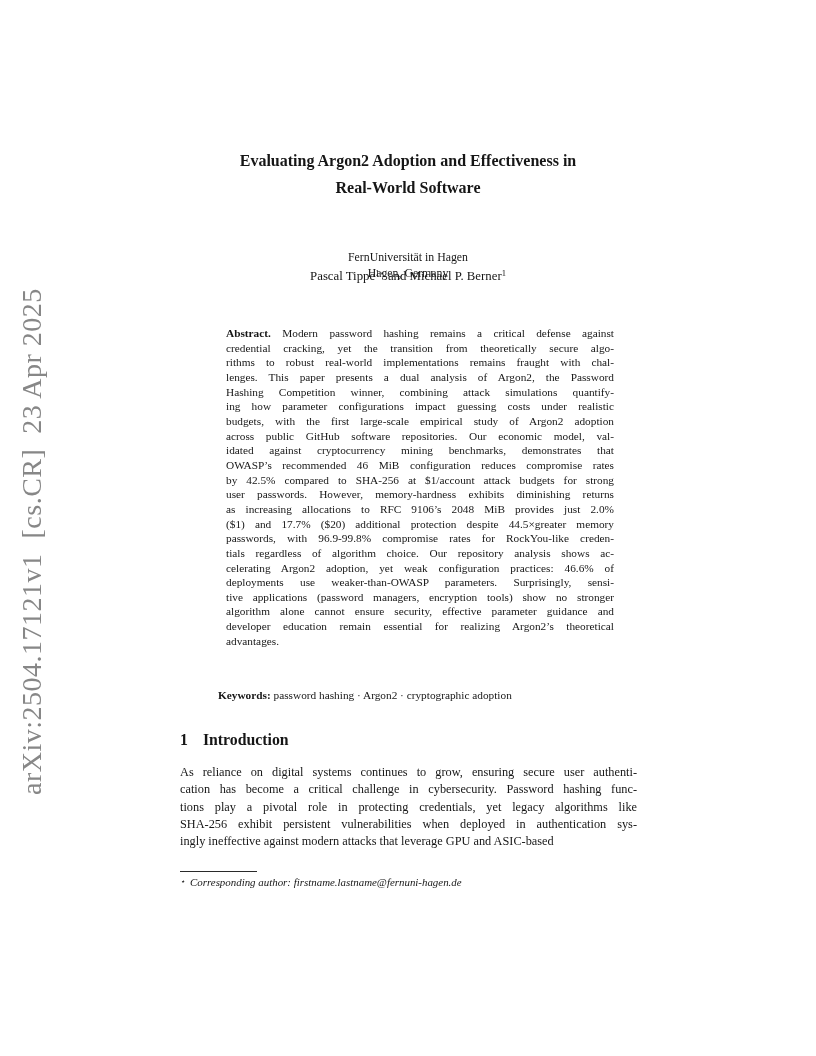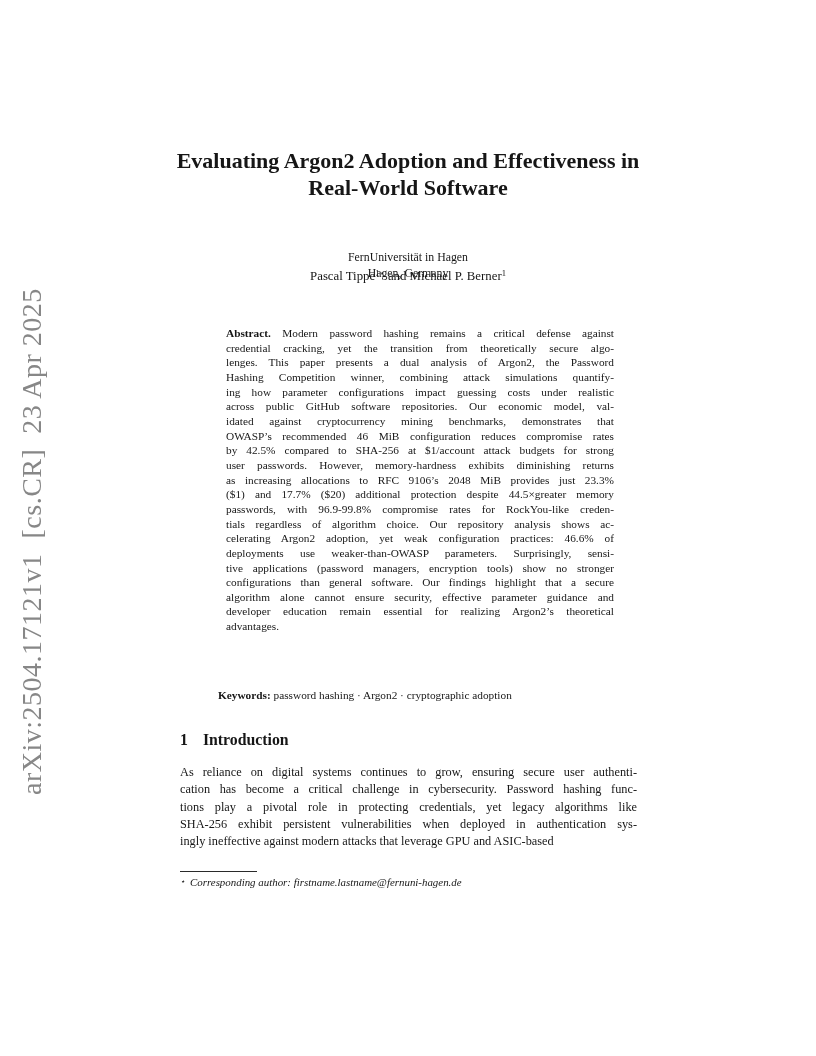--- a/index.html
+++ b/index.html
@@ -25,21 +25,21 @@
     color: #878787;
     white-space: pre;
   }
 
   .title {
     position: absolute;
     top: 147px;
     left: 0;
     width: 816px;
     text-align: center;
-    font-size: 22px;
+    font-size: 16px;
     font-weight: bold;
     line-height: 27px;
   }
 
   .authors {
     position: absolute;
     top: 221px;
     left: 0;
     width: 816px;
     text-align: center;
@@ -133,36 +133,37 @@
 
   <div class="affiliation">
     <div>FernUniversität in Hagen</div>
     <div>Hagen, Germany</div>
   </div>
 
   <div class="abstract">
     <div class="jline"><span class="bold">Abstract.</span><span> </span><span>Modern password hashing remains a critical defense against</span></div>
     <div>
         <div class="jline">credential cracking, yet the transition from theoretically secure algo-</div>
+        <div class="jline">rithms to robust real-world implementations remains fraught with chal-</div>
         <div class="jline">lenges. This paper presents a dual analysis of Argon2, the Password</div>
         <div class="jline">Hashing Competition winner, combining attack simulations quantify-</div>
         <div class="jline">ing how parameter configurations impact guessing costs under realistic</div>
+        <div class="jline">budgets, with the first large-scale empirical study of Argon2 adoption</div>
         <div class="jline">across public GitHub software repositories. Our economic model, val-</div>
         <div class="jline">idated against cryptocurrency mining benchmarks, demonstrates that</div>
         <div class="jline">OWASP’s recommended 46 MiB configuration reduces compromise rates</div>
         <div class="jline">by 42.5% compared to SHA-256 at $1/account attack budgets for strong</div>
         <div class="jline">user passwords. However, memory-hardness exhibits diminishing returns</div>
-        <div class="jline">as increasing allocations to RFC 9106’s 2048 MiB provides just 23.3%</div>
+        <div class="jline">as increasing allocations to RFC 9106’s 2048 MiB provides just 2.0%</div>
         <div class="jline">($1) and 17.7% ($20) additional protection despite 44.5×greater memory</div>
         <div class="jline">passwords, with 96.9-99.8% compromise rates for RockYou-like creden-</div>
         <div class="jline">tials regardless of algorithm choice. Our repository analysis shows ac-</div>
         <div class="jline">celerating Argon2 adoption, yet weak configuration practices: 46.6% of</div>
         <div class="jline">deployments use weaker-than-OWASP parameters. Surprisingly, sensi-</div>
         <div class="jline">tive applications (password managers, encryption tools) show no stronger</div>
-        <div class="jline">configurations than general software. Our findings highlight that a secure</div>
         <div class="jline">algorithm alone cannot ensure security, effective parameter guidance and</div>
         <div class="jline">developer education remain essential for realizing Argon2’s theoretical</div>
         <div class="jline last">advantages.</div>
       </div>
   </div>
 
   <div class="keywords"><span class="bold">Keywords:</span><span> password hashing · Argon2 · cryptographic adoption</span></div>
 
   <div class="section-heading"><span>1</span><span class="sec-title">Introduction</span></div>
 

